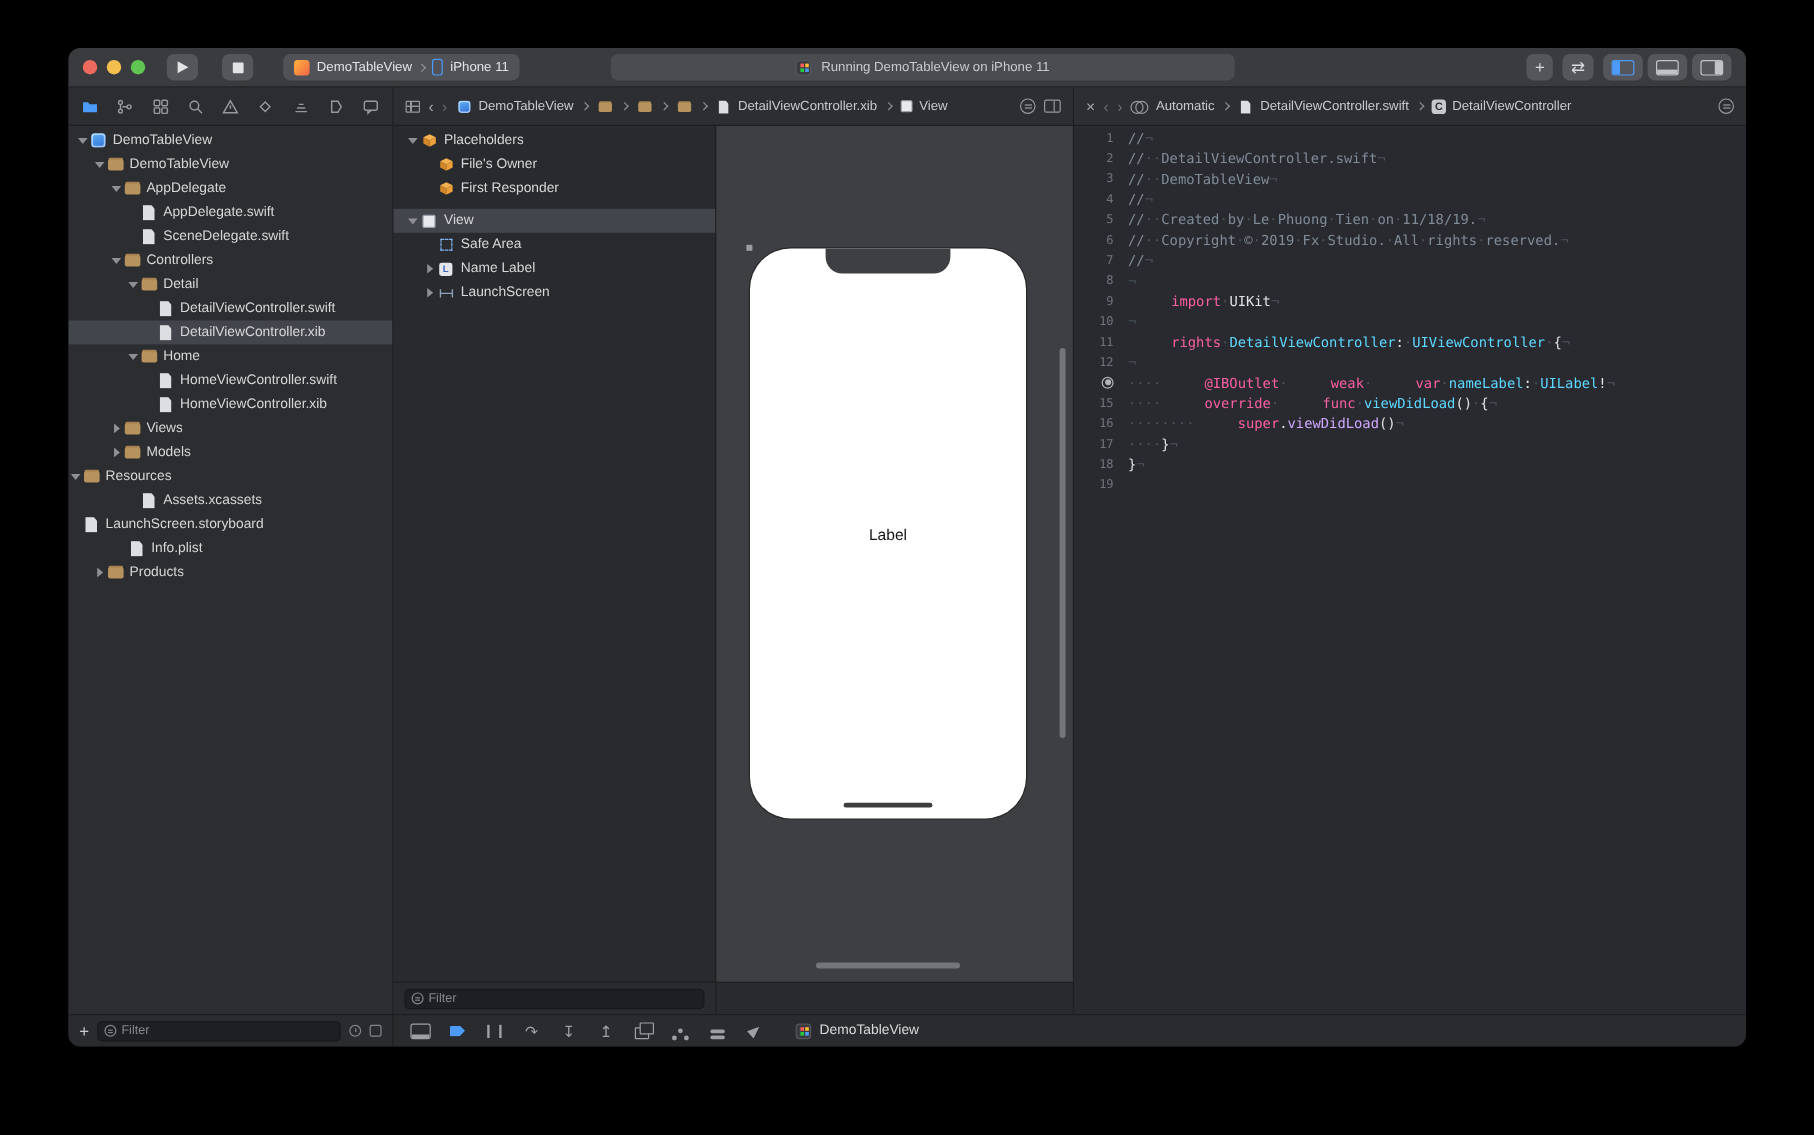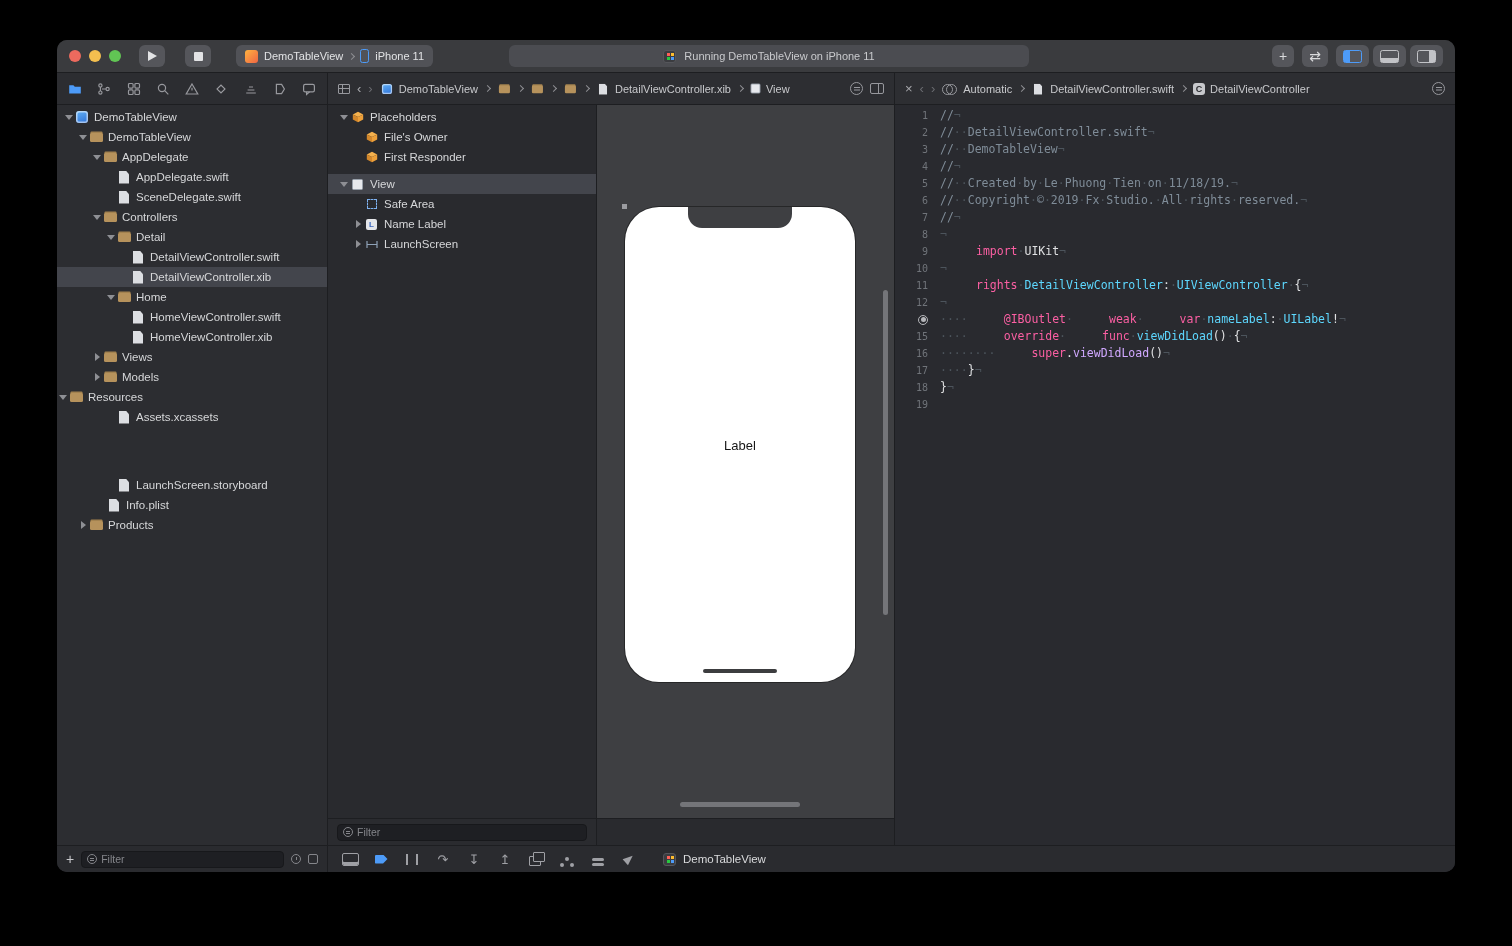--- a/index.html
+++ b/index.html
@@ -349,21 +349,21 @@
                 <i class="tri open"></i>
               </span>
               <span class="fic fic-folder"></span>
               <span class="row-label">Resources</span>
             </div>
             <div class="tree-row" style="padding-left: 48px;">
               <span class="disc"></span>
               <span class="fic fic-assets"></span>
               <span class="row-label">Assets.xcassets</span>
             </div>
-            <div class="tree-row" style="padding-left: 48px; margin-top: 48px;">
+            <div class="tree-row" style="">
               <span class="disc"></span>
               <span class="fic fic-storyboard"></span>
               <span class="row-label">LaunchScreen.storyboard</span>
             </div>
             <div class="tree-row" style="padding-left: 38px;">
               <span class="disc"></span>
               <span class="fic fic-plist"></span>
               <span class="row-label">Info.plist</span>
             </div>
             <div class="tree-row" style="padding-left: 20px;">

